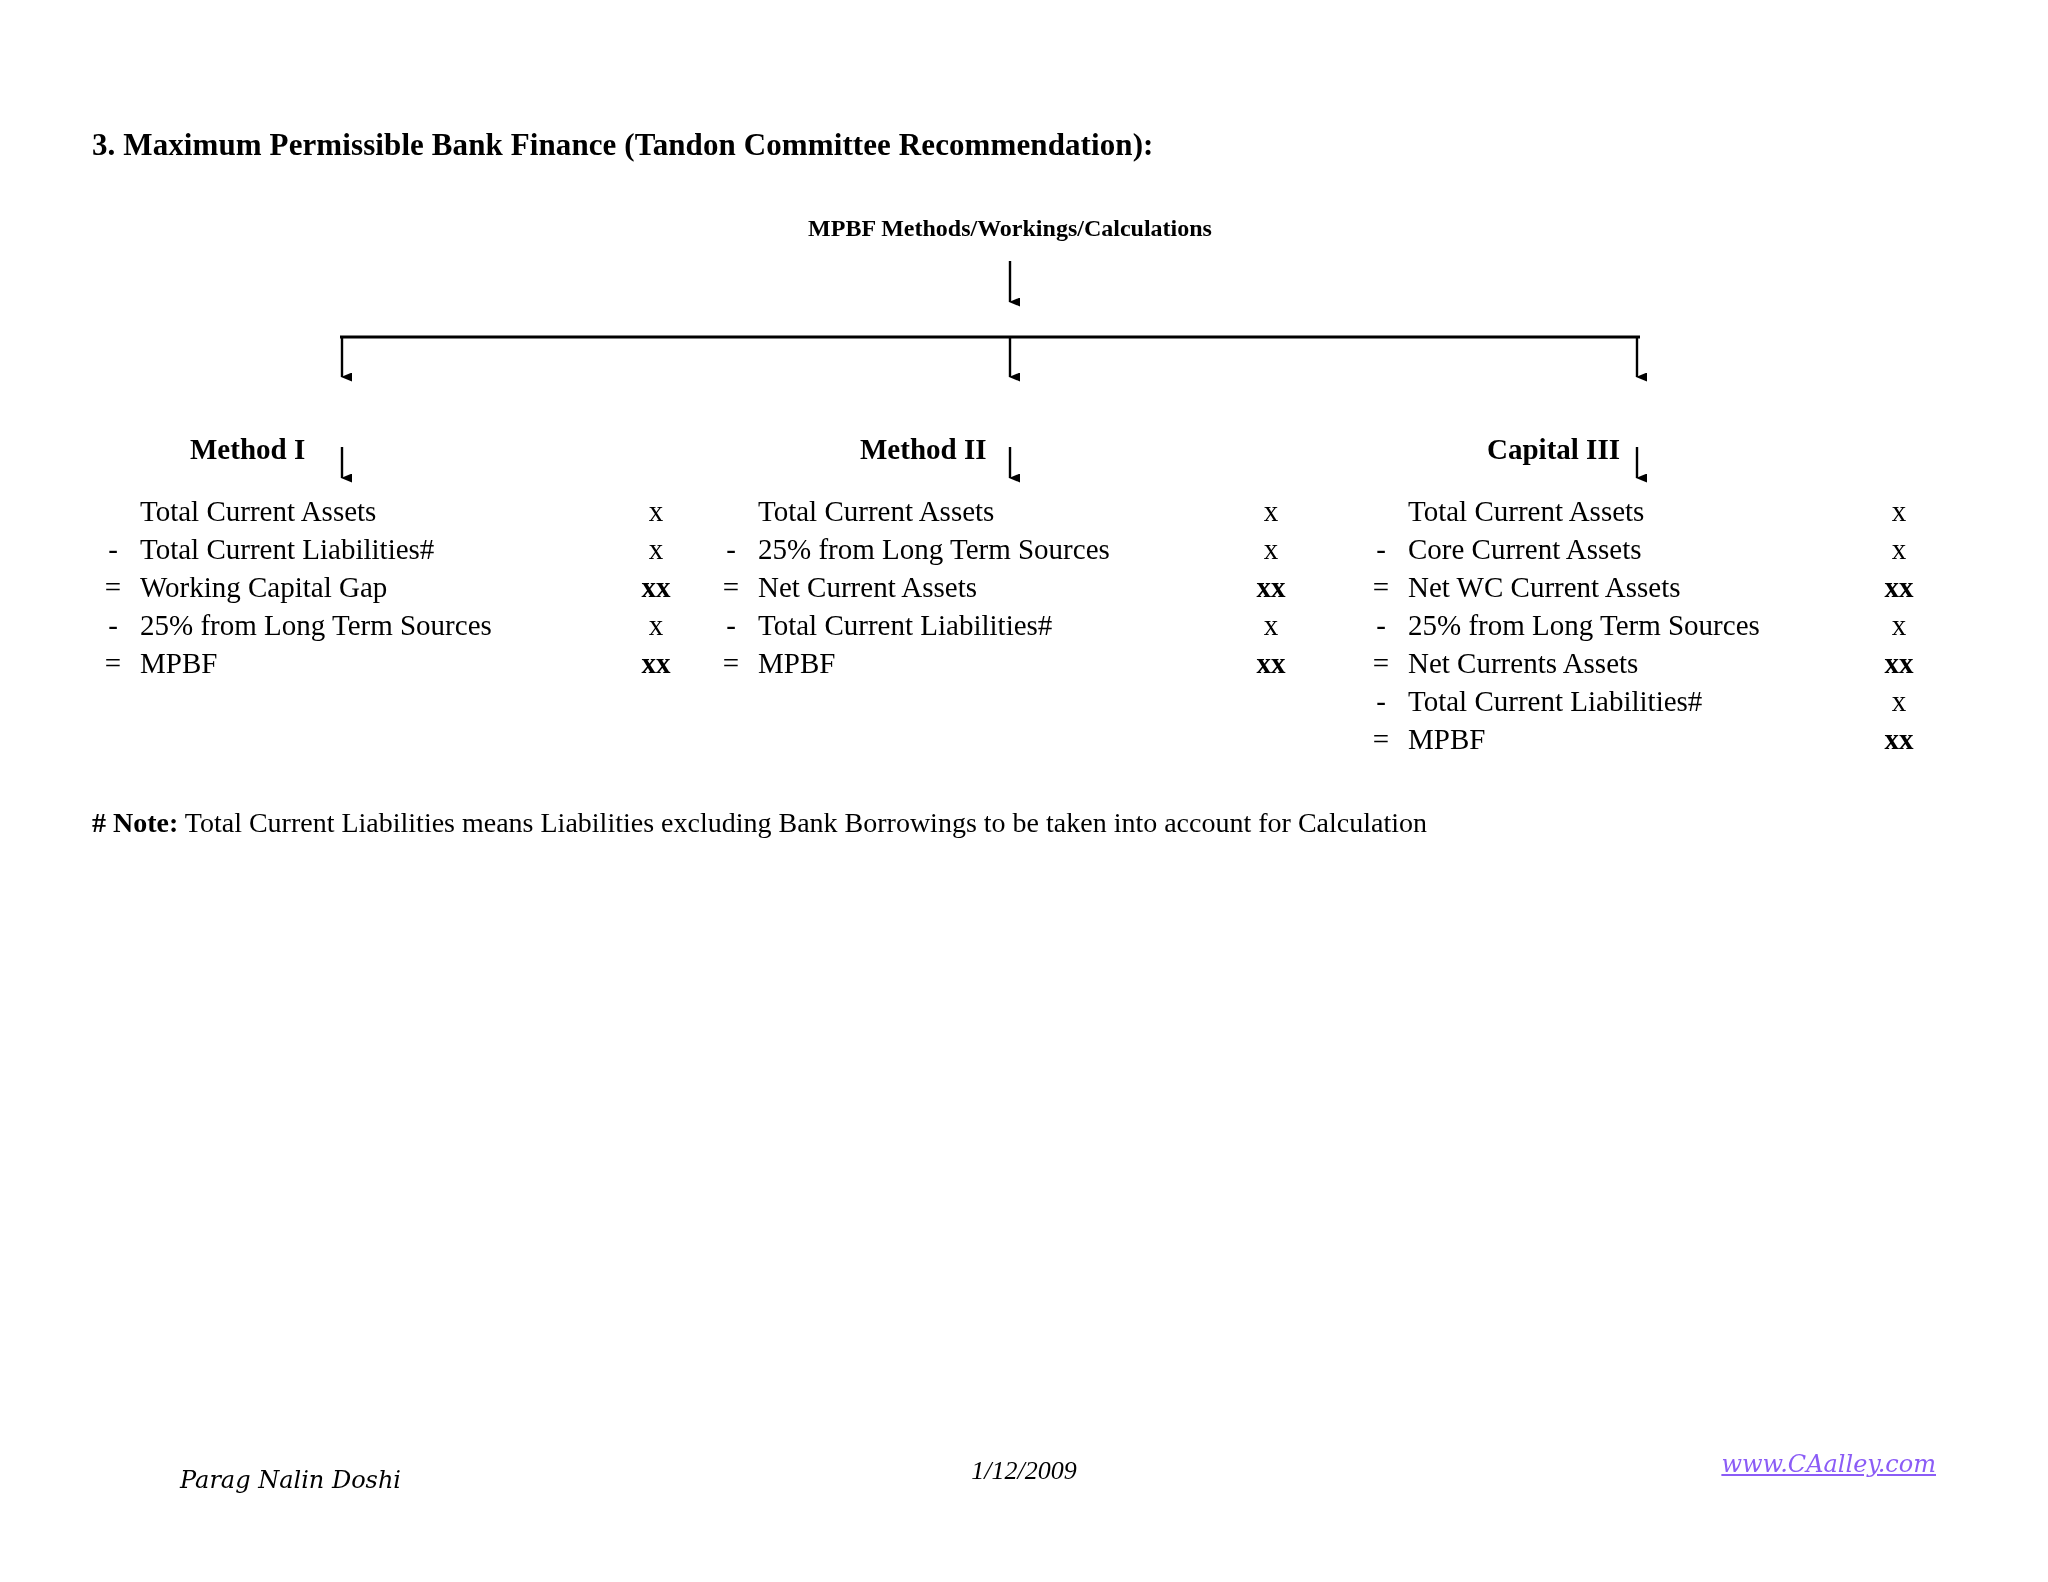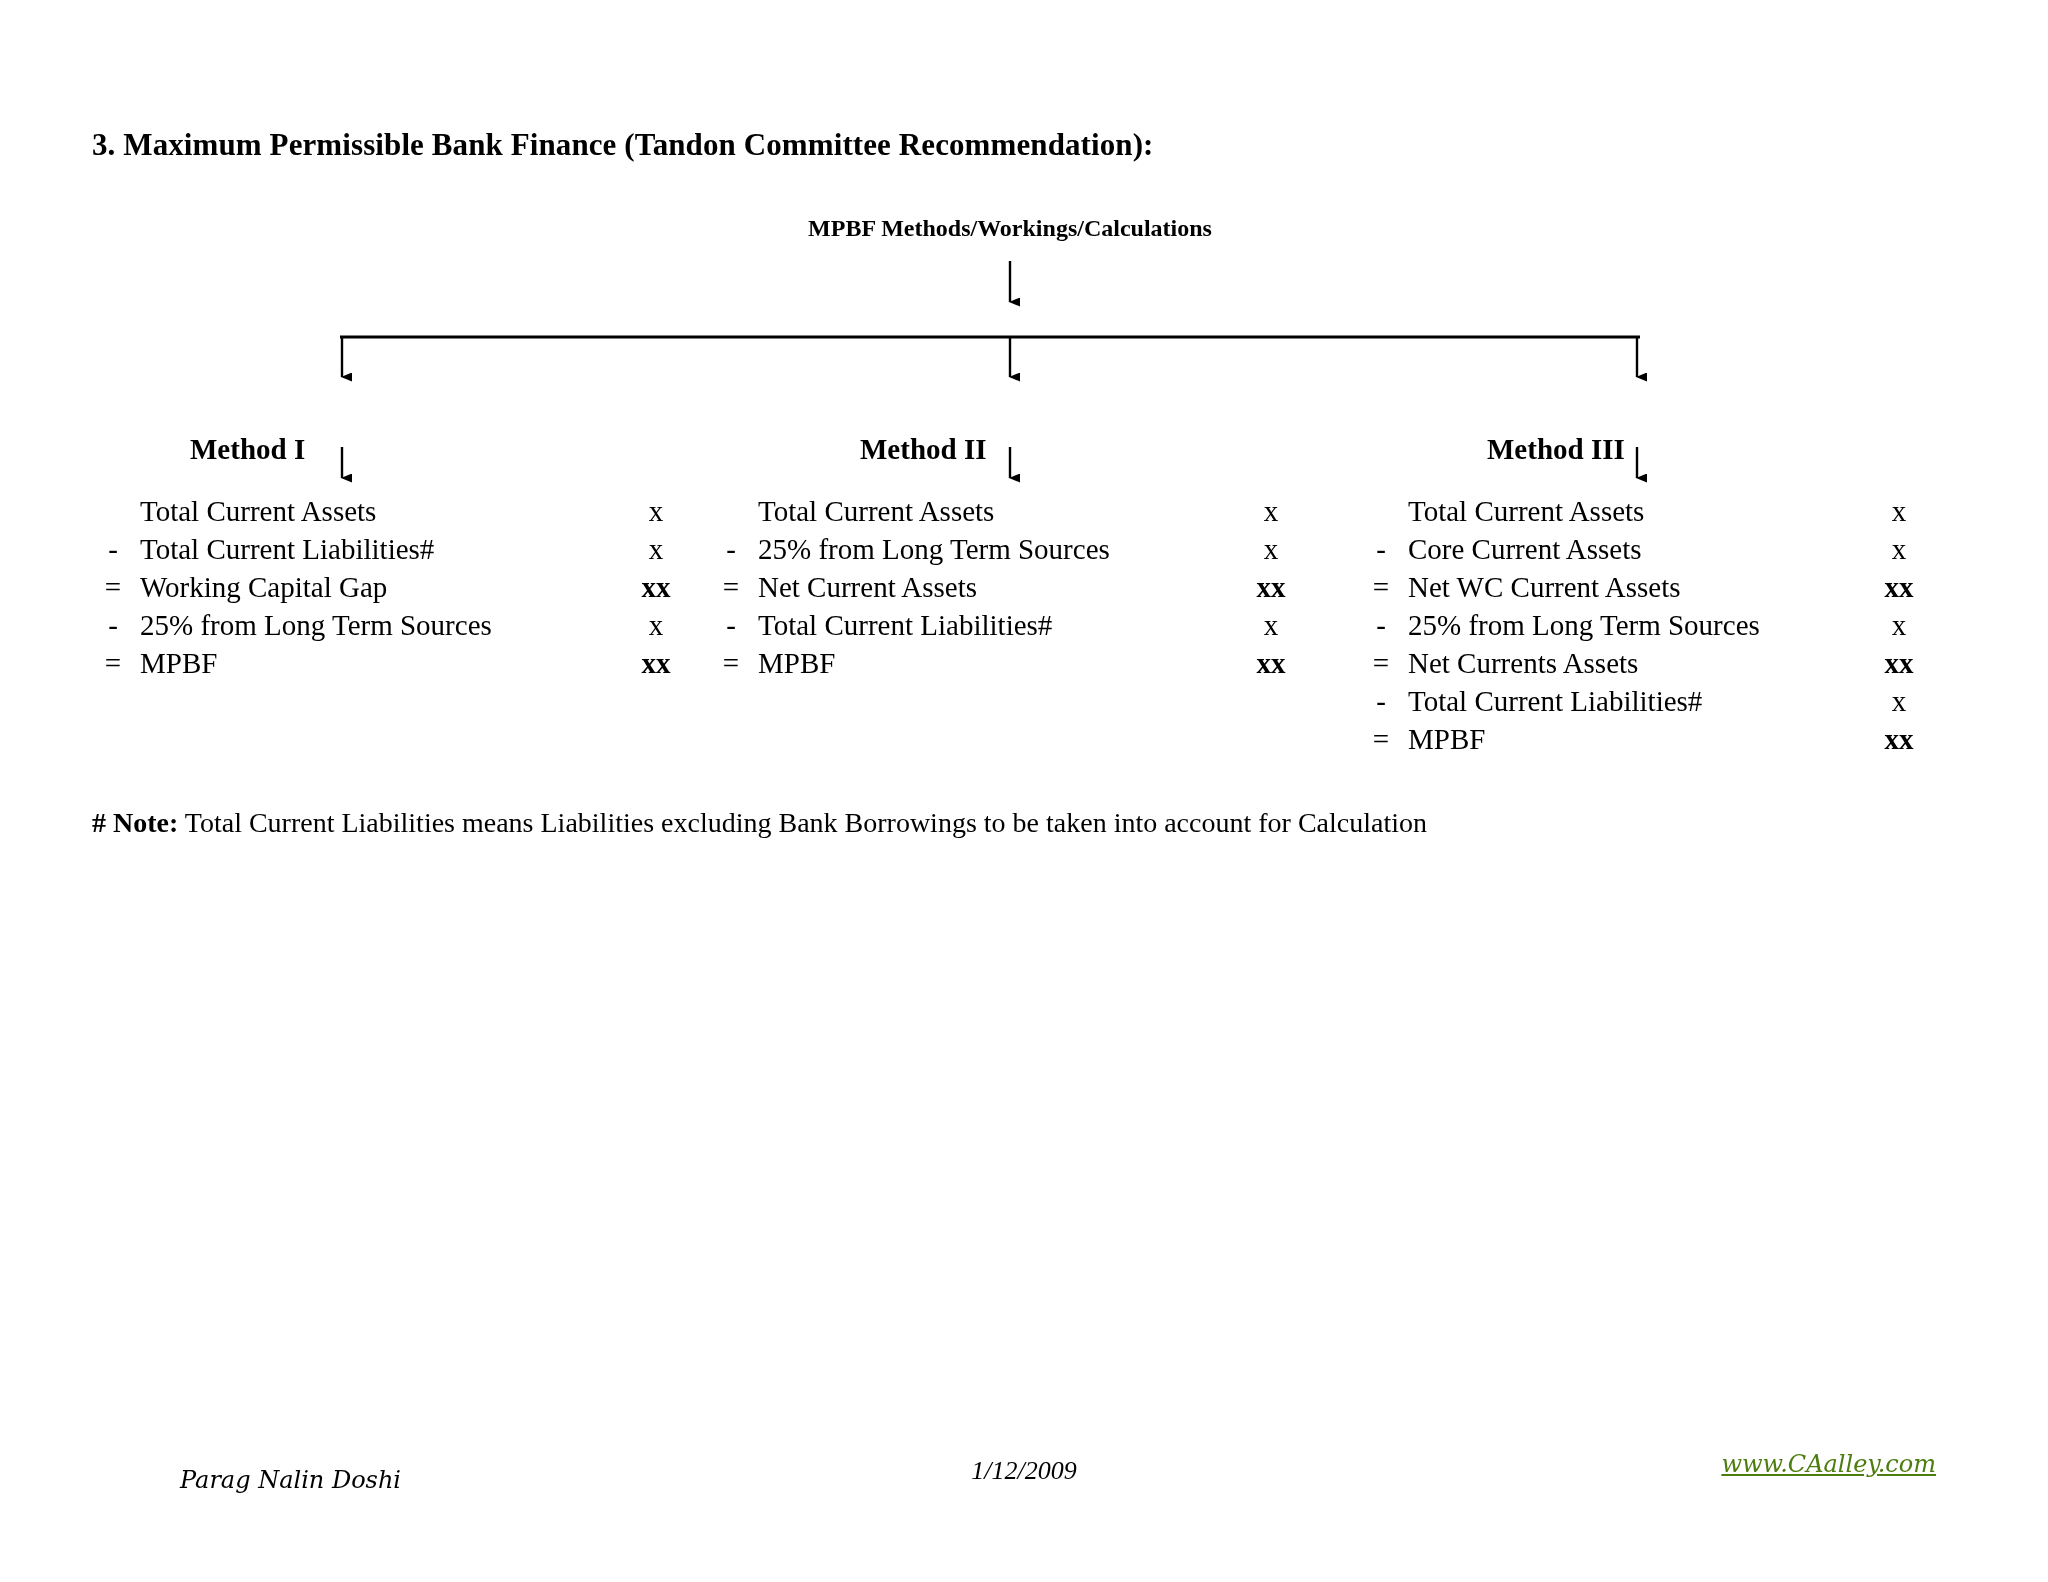--- a/index.html
+++ b/index.html
@@ -173,21 +173,21 @@
 
   <line x1="1637" y1="337" x2="1637" y2="377" stroke="#000000" stroke-width="2.4" marker-end="url(#arrowhead)"></line>
 
   <line x1="342" y1="447" x2="342" y2="478" stroke="#000000" stroke-width="2.4" marker-end="url(#arrowhead)"></line>
   <line x1="1010" y1="447" x2="1010" y2="478" stroke="#000000" stroke-width="2.4" marker-end="url(#arrowhead)"></line>
   <line x1="1637" y1="447" x2="1637" y2="478" stroke="#000000" stroke-width="2.4" marker-end="url(#arrowhead)"></line>
 </svg>
 
 <div class="method-heading" id="method-heading-1">Method I</div>
 <div class="method-heading" id="method-heading-2">Method II</div>
-<div class="method-heading" id="method-heading-3">Method III</div>
+<div class="method-heading" id="method-heading-3">Capital III</div>
 
 <table class="method-table" id="method-table-1">
   <tbody>
       <tr>
         <td class="op-cell"></td>
         <td class="label-cell">Total Current Assets</td>
         <td class="value-cell">x</td>
       </tr>
       <tr>
         <td class="op-cell">-</td>
@@ -279,13 +279,13 @@
         <td class="label-cell">MPBF</td>
         <td class="value-cell bold">xx</td>
       </tr>
     </tbody>
 </table>
 
 <div id="note-line"><span class="note-bold"># Note:</span><span> Total Current Liabilities means Liabilities excluding Bank Borrowings to be taken into account for Calculation</span></div>
 
 <div class="footer-item" id="footer-author">Parag Nalin Doshi</div>
 <div class="footer-item" id="footer-date">1/12/2009</div>
-<a class="footer-item" id="footer-link" href="#" style="color: #4d7c0f; text-decoration: underline;">www.CAalley.com</a>
+<a class="footer-item" id="footer-link" href="#" style="color: #8b5cf6; text-decoration: underline;">www.CAalley.com</a>
 
 </body></html>

